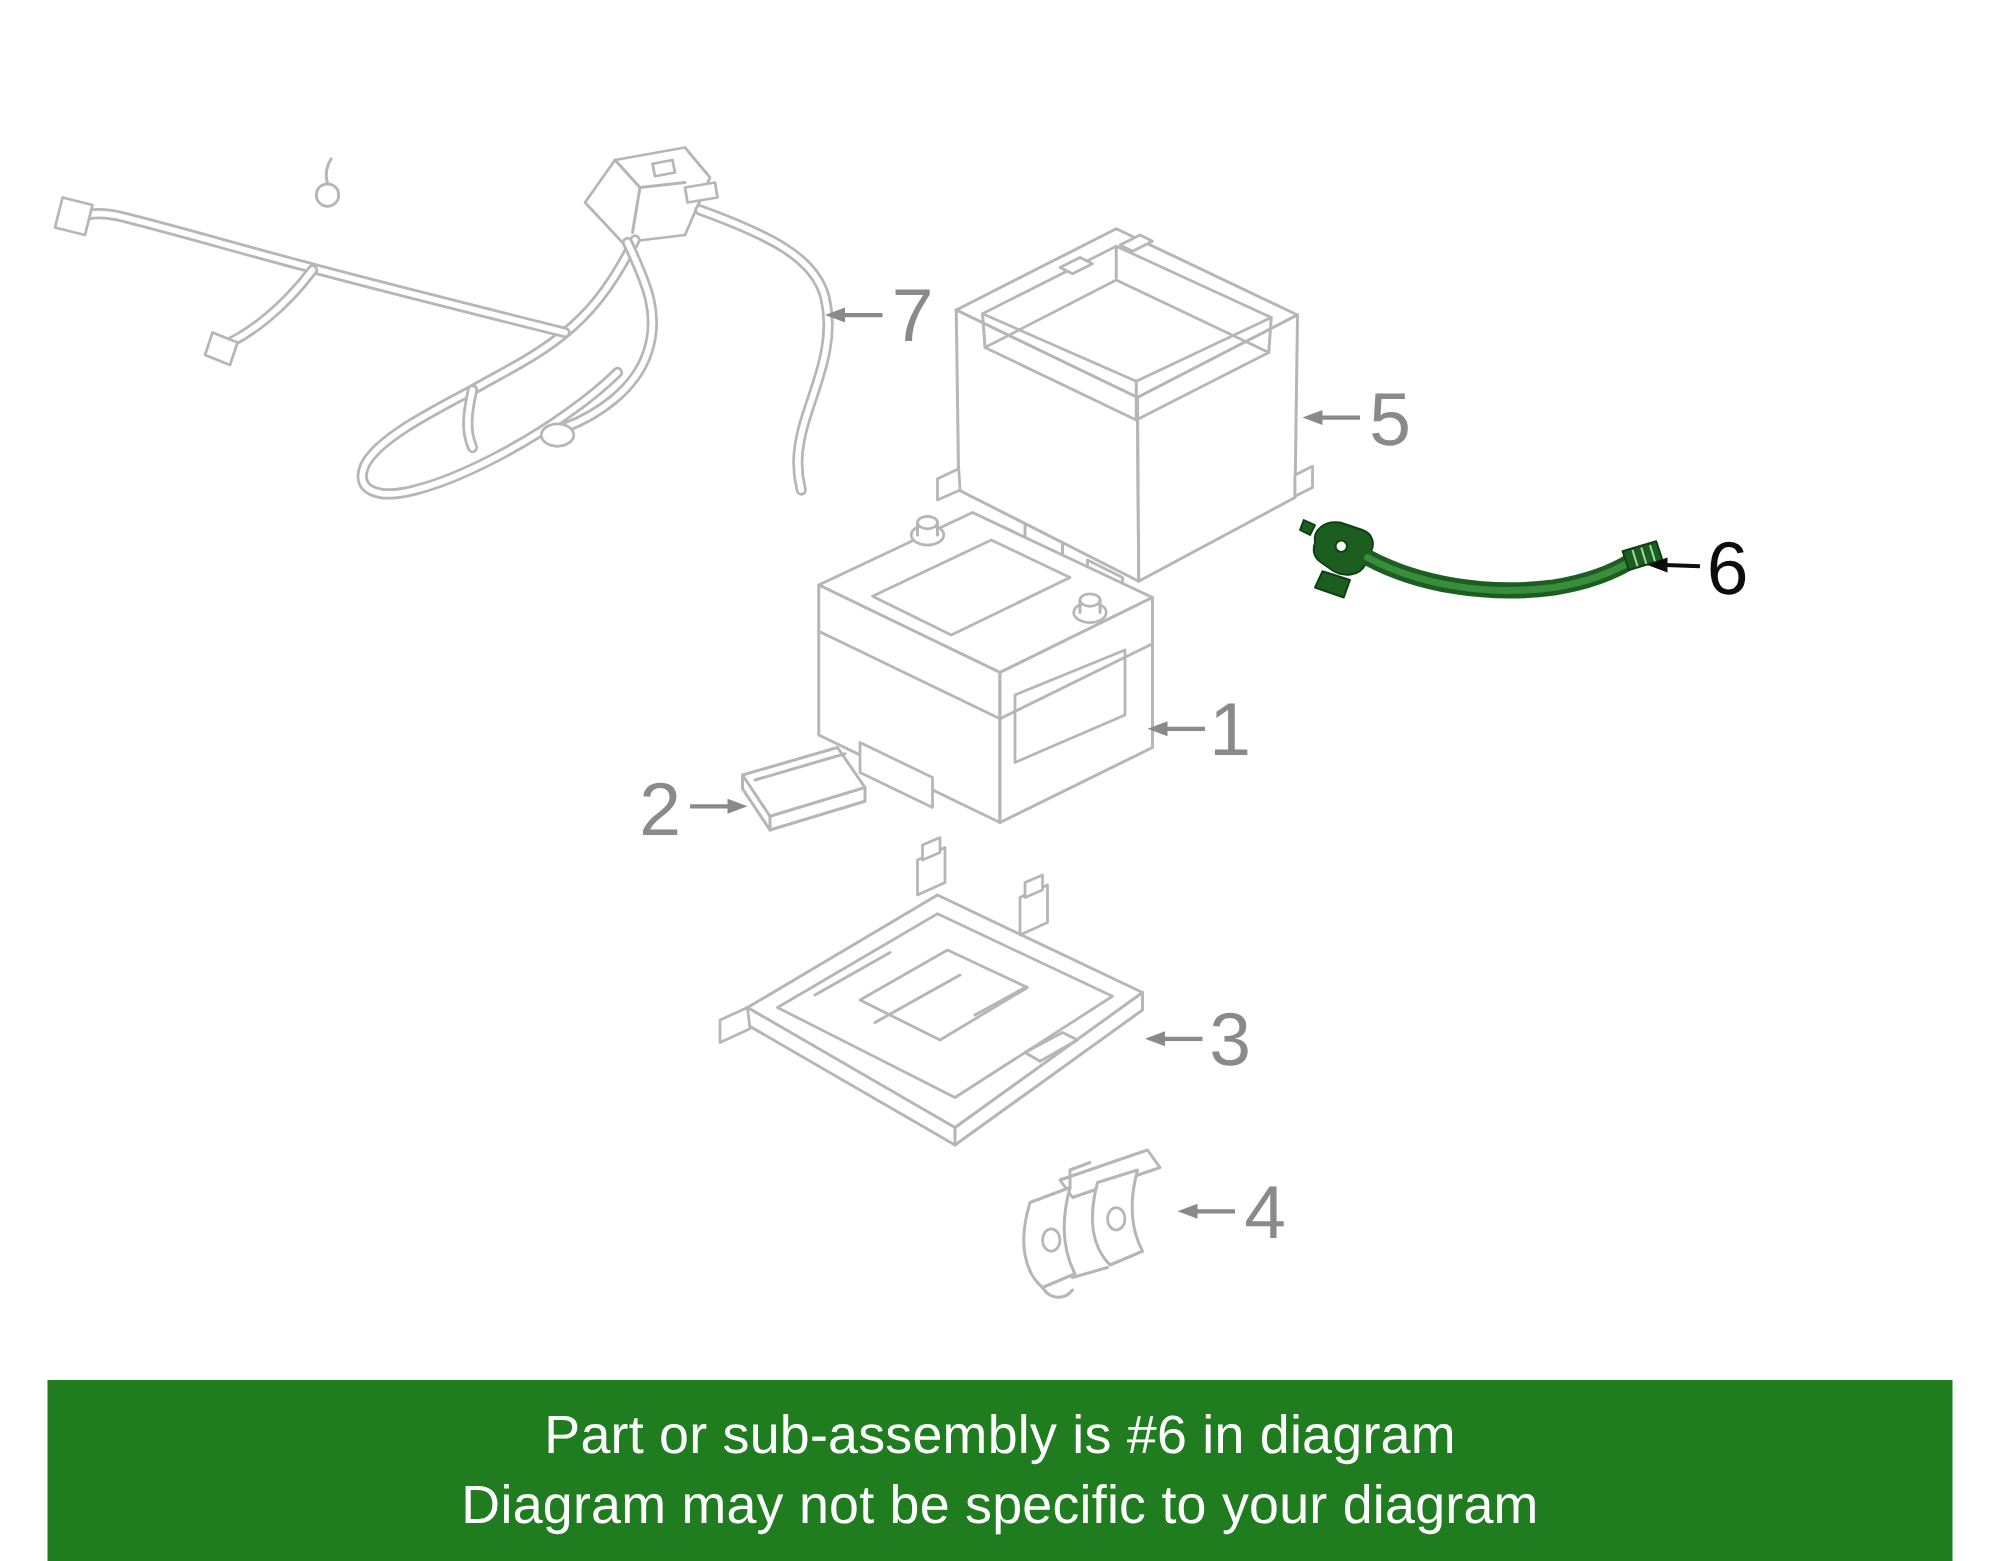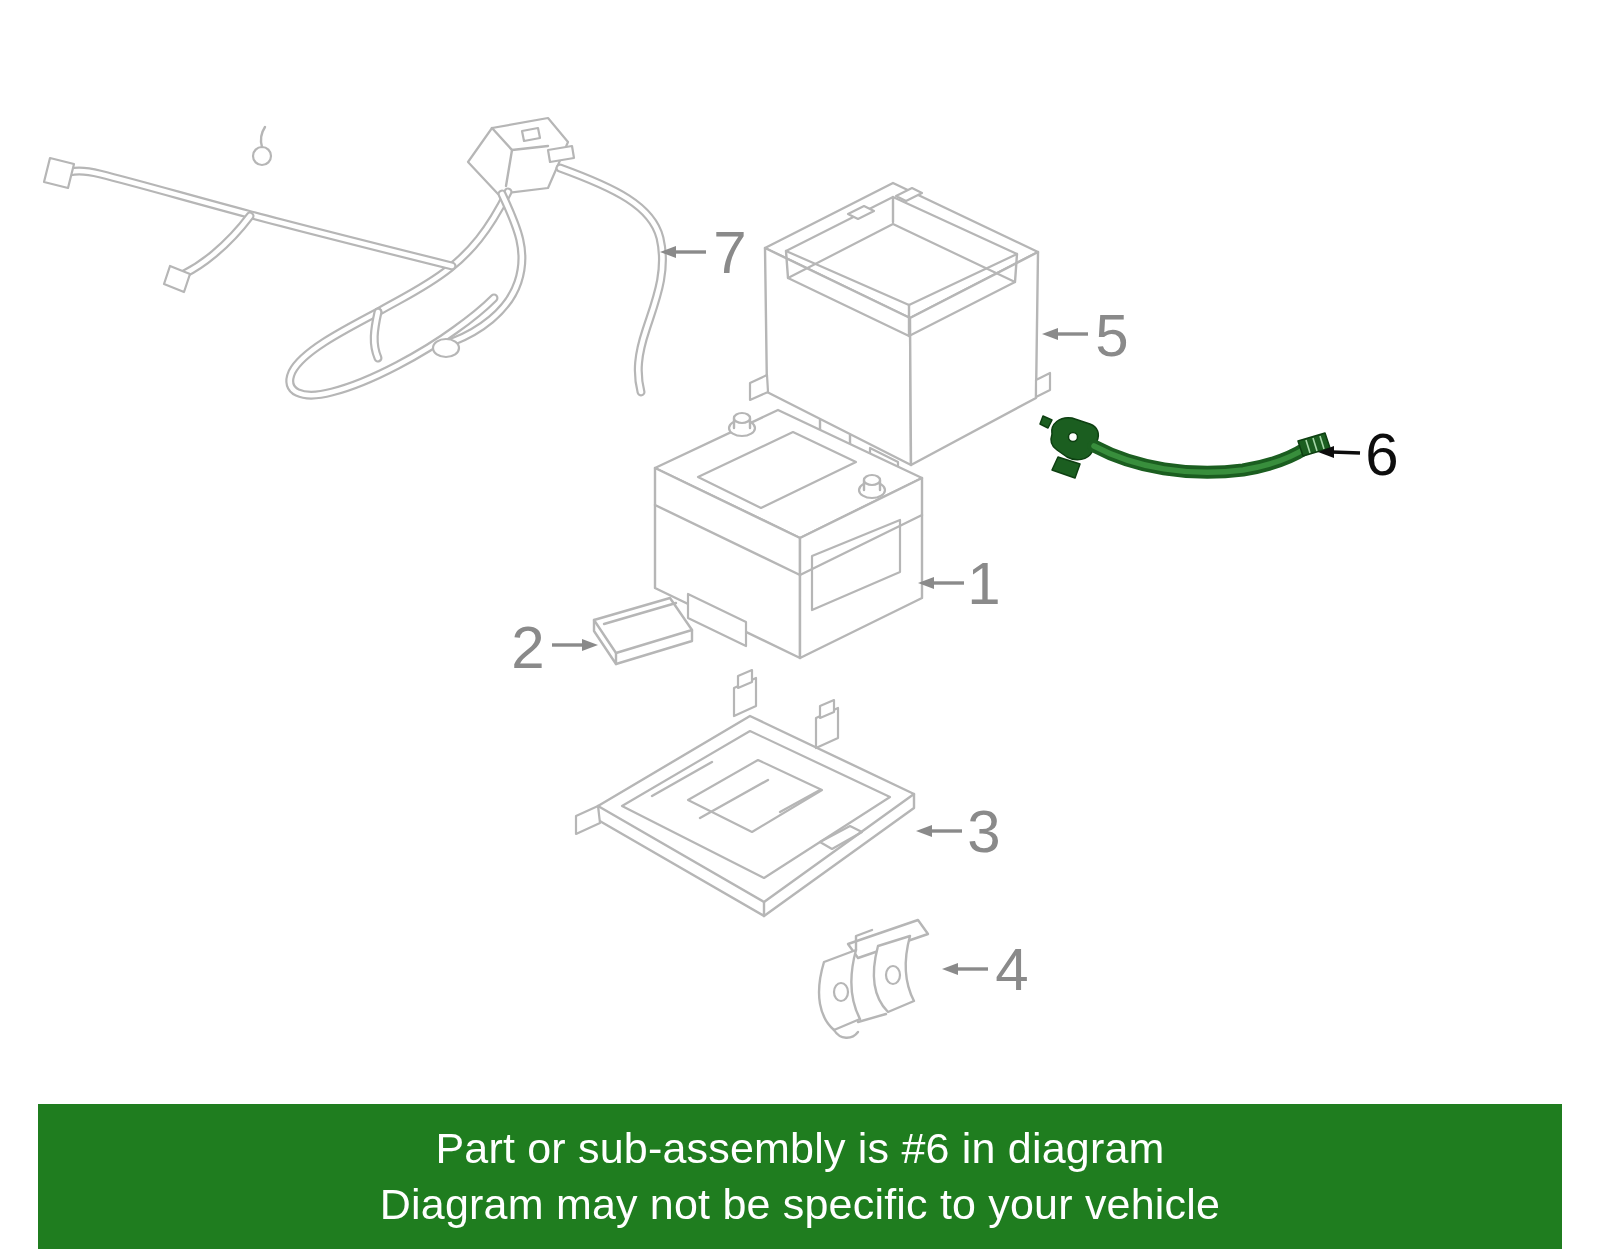--- a/index.html
+++ b/index.html
@@ -214,16 +214,16 @@
       <text class="num num-hl" x="1382" y="475">6</text>
       <text class="num" x="984" y="604">1</text>
       <text class="num" x="528" y="668">2</text>
       <text class="num" x="984" y="852">3</text>
       <text class="num" x="1012" y="990">4</text>
     </g>
   </svg>
 
   <div class="banner">
     <div>Part or sub-assembly is #6 in diagram</div>
-    <div>Diagram may not be specific to your vehicle</div>
+    <div>Diagram may not be specific to your diagram</div>
   </div>
 
 </div>
 
 </body></html>

